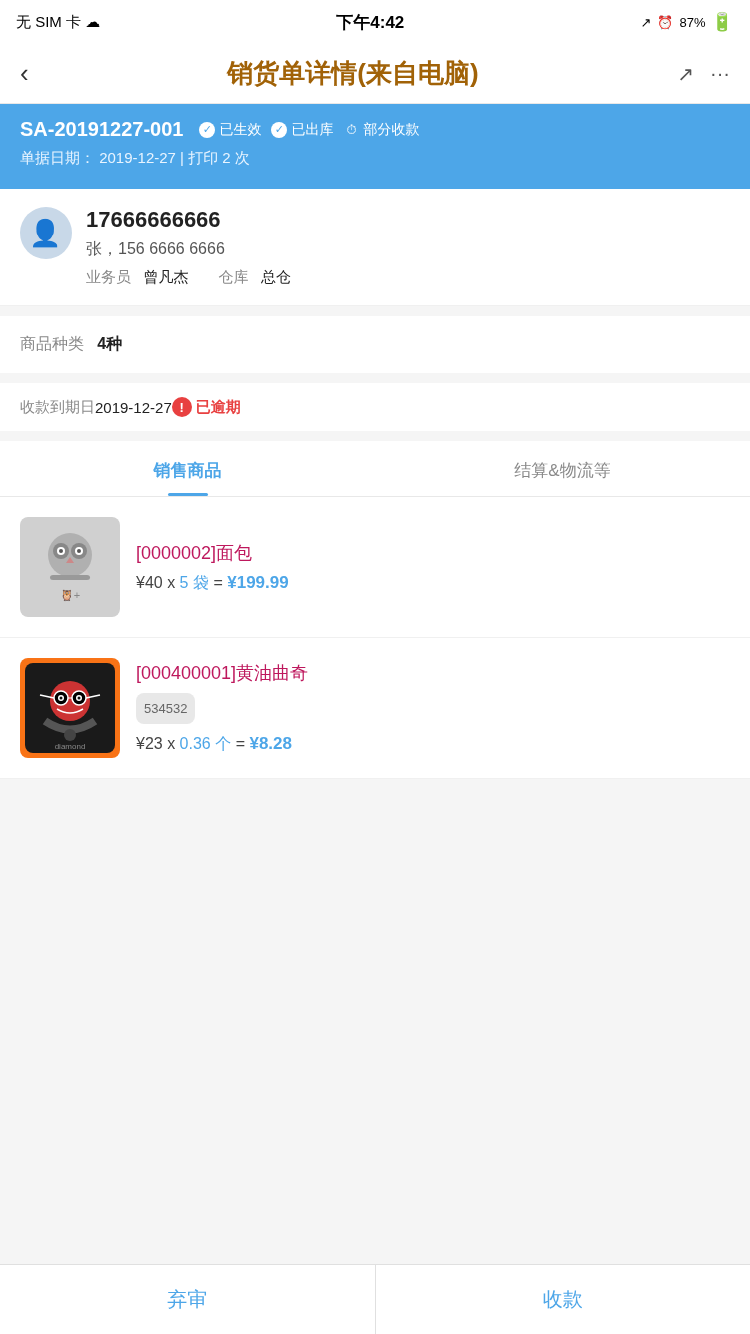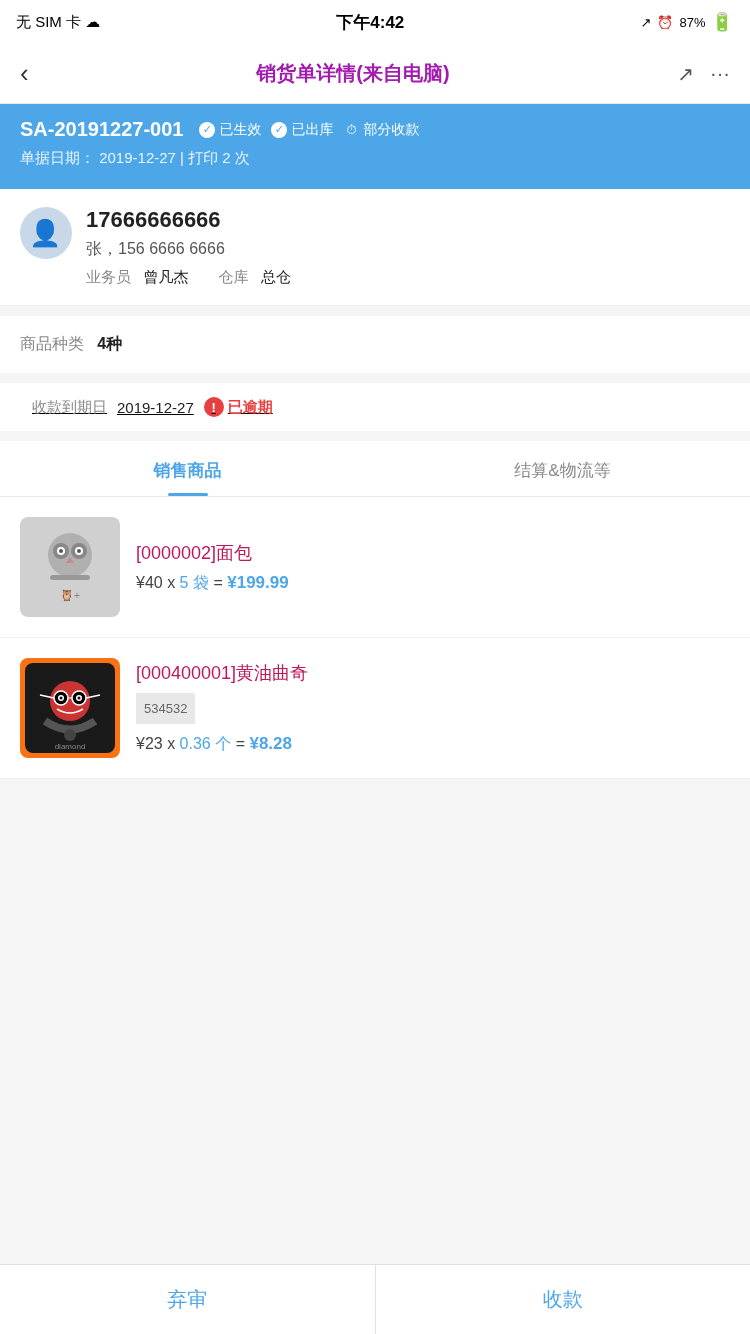--- a/index.html
+++ b/index.html
@@ -31,21 +31,21 @@
     .nav-bar {
       background: #fff;
       height: 60px;
       display: flex;
       align-items: center;
       justify-content: space-between;
       padding: 0 20px;
       border-bottom: 1px solid #e8e8e8;
     }
     .nav-back { font-size: 26px; color: #333; cursor: pointer; }
-    .nav-title { font-size: 20px; font-weight: 600; color: #a21caf; }
+    .nav-title { font-size: 26px; font-weight: 600; color: #a16207; }
     .nav-actions { display: flex; align-items: center; gap: 16px; }
     .nav-share, .nav-more { font-size: 20px; color: #555; cursor: pointer; }
 
     
     .header-banner {
       background: #4da6e8;
       padding: 14px 20px 21px;
     }
     .banner-top {
       display: flex;
@@ -134,27 +134,25 @@
       gap: 12px;
       margin-bottom: 6px;
     }
     .summary-row:last-child { margin-bottom: 0; }
     .summary-row-label { font-size: 15px; color: #666; }
     .summary-row-value { font-size: 16px; color: #4da6e8; font-weight: 600; min-width: 80px; text-align: right; }
 
     
     .due-date-section {
       background: #fff;
-      padding: 14px 32px;
+      padding: 14px 20px;
       margin-top: 10px;
       display: flex;
       align-items: center;
-      gap: 10px;
       font-size: 15px;
-      text-decoration: underline;
     }
     .due-label { color: #888; }
     .due-date { color: #222; }
     .overdue-badge {
       display: flex;
       align-items: center;
       gap: 4px;
       background: transparent;
     }
     .overdue-icon {
@@ -225,21 +223,21 @@
       align-items: center;
       justify-content: center;
       overflow: hidden;
     }
     .product-info { flex: 1; }
     .product-name { font-size: 18px; color: #be185d; margin-bottom: 8px; font-weight: 500; }
     .product-sku-tag {
       display: inline-block;
       background: #e8e8e8;
       color: #666;
-      border-radius: 0;
+      border-radius: 8px;
       padding: 8px 8px;
       font-size: 13px;
       margin-bottom: 10px;
     }
     .product-price-line { font-size: 16px; color: #444; }
     .product-price-qty { color: #4da6e8; }
     .product-total { color: #4da6e8; font-weight: 700; font-size: 17px; }
 
     
     .owl-placeholder {

